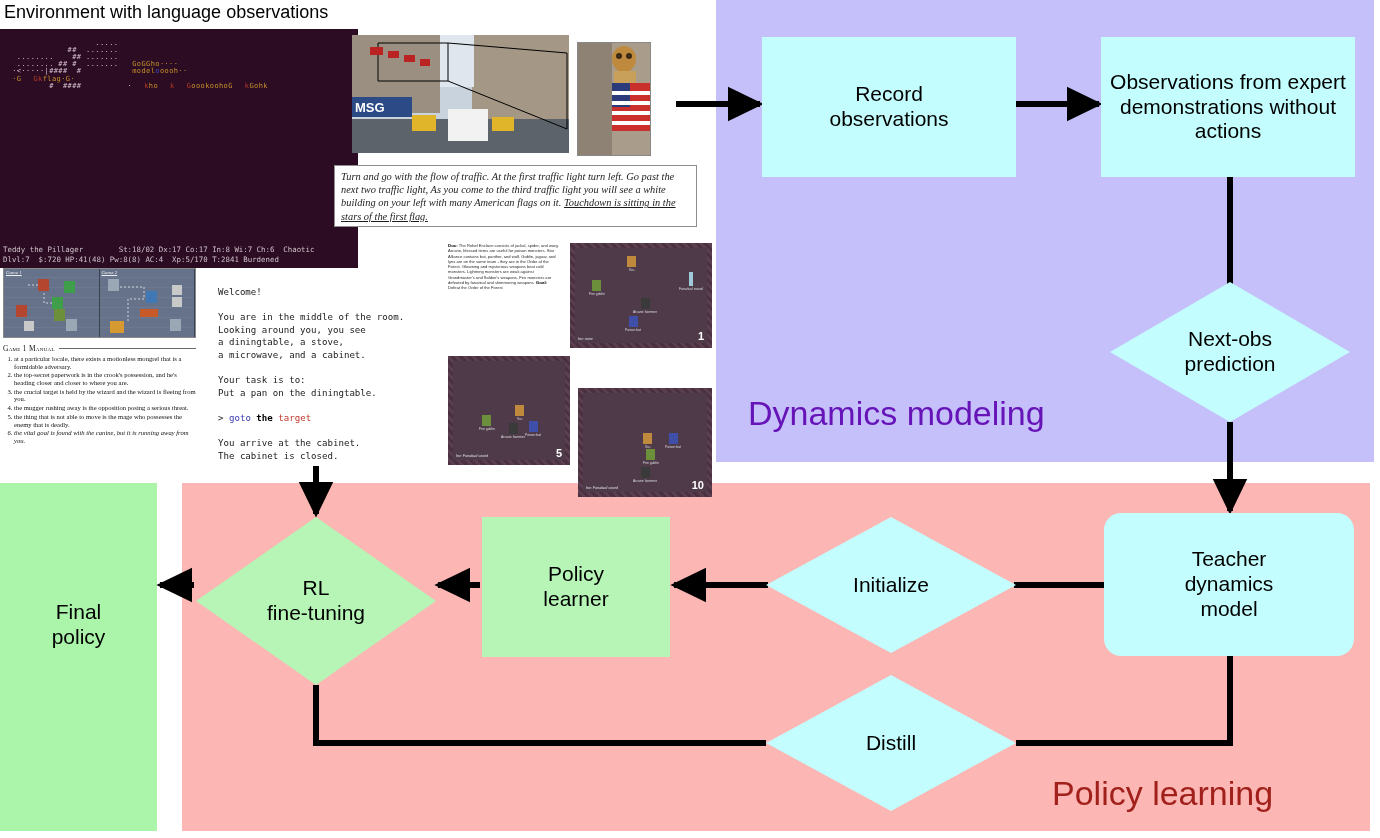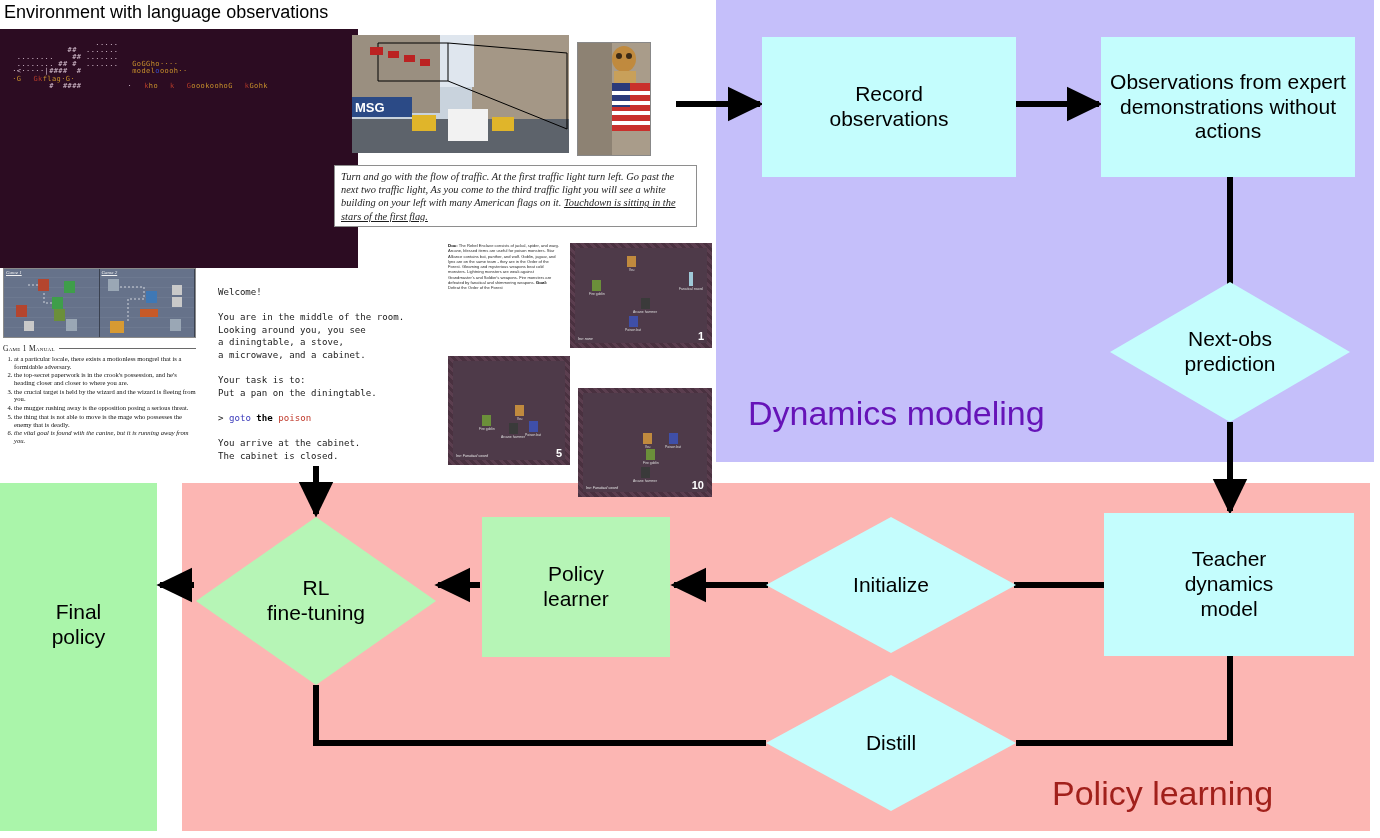--- a/index.html
+++ b/index.html
@@ -25,21 +25,21 @@
   .dmd .shape{position:absolute;left:0;top:0;width:100%;height:100%;
         background:#c4fdfd;clip-path:polygon(50% 0,100% 50%,50% 100%,0 50%);}
   .dmd.green .shape{background:#b6f5b6;}
   .dmd .lbl{position:absolute;left:0;top:0;width:100%;height:100%;
         display:flex;align-items:center;justify-content:center;text-align:center;
         font-size:21px;line-height:1.18;color:#000;}
 
   #n-record{left:762px;top:37px;width:254px;height:140px;}
   #n-obs-expert{left:1101px;top:37px;width:254px;height:140px;}
   #n-nextobs{left:1110px;top:282px;width:240px;height:140px;}
-  #n-teacher{left:1104px;top:513px;width:250px;height:143px;}
+  #n-teacher{left:1104px;top:513px;width:250px;height:143px;border-radius:17px;}
   #n-initialize{left:766px;top:517px;width:250px;height:136px;}
   #n-distill{left:766px;top:675px;width:250px;height:136px;}
   #n-policy-learner{left:482px;top:517px;width:188px;height:140px;}
   #n-rl{left:196px;top:517px;width:240px;height:168px;}
   #lbl-final-policy{left:0;top:600px;width:157px;text-align:center;font-size:21px;
         line-height:1.18;color:#000;}
   svg.arrows{position:absolute;left:0;top:0;width:1380px;height:838px;overflow:visible;}
 
   
   #env-title{left:4px;top:2px;font-size:18px;color:#000;}
@@ -130,20 +130,22 @@
 
 <div class="abs" id="nethack">
   <div class="map">                                                    
                     .....                           
               ##  .......                           
    ........    ## .......                           
    ........ ## #  .......   <span class="gold">GoGGho····        </span>
   ·&lt;·····|####  #           <span class="gold">model</span><span class="blue">o</span><span class="gold">oooh··   </span>
   <span class="gold">·G</span><span class="red">Gk</span><span class="gold">flag·G·     </span>
           #  ####          ·<span class="red">k</span><span class="gold">ho</span><span class="red">k</span><span class="gold"></span><span class="red">G</span><span class="gold">oookoohoG</span><span class="red">k</span><span class="gold">Gohk</span></div>
+  <div class="status"><span>Teddy the Pillager        St:18/02 Dx:17 Co:17 In:8 Wi:7 Ch:6  Chaotic</span>
+<span>Dlvl:7  $:720 HP:41(48) Pw:8(8) AC:4  Xp:5/170 T:2841 Burdened</span></div>
 </div>
 
 <div class="abs" id="sv-wrap">
   <div id="sv-img">
     <svg width="217" height="118">
       <rect x="0" y="0" width="217" height="118" fill="#c9d3dd"></rect>
       <rect x="0" y="0" width="88" height="78" fill="#8e8374"></rect>
       <rect x="0" y="0" width="88" height="78" fill="#9a8f80"></rect>
       <rect x="120" y="0" width="97" height="86" fill="#a49786"></rect>
       <rect x="88" y="0" width="34" height="52" fill="#dfe6ee"></rect>
@@ -243,21 +245,21 @@
 <div class="abs" id="textworld"><span>Welcome!</span>
 
 <span>You are in the middle of the room.</span>
 <span>Looking around you, you see</span>
 <span>a diningtable, a stove,</span>
 <span>a microwave, and a cabinet.</span>
 
 <span>Your task is to:</span>
 <span class="it">Put a pan on the diningtable.</span>
 
-<span>&gt;</span> <span class="cmd-b">goto</span> <span class="cmd-k">the</span> <span class="cmd-r">poison</span>
+<span>&gt;</span> <span class="cmd-b">goto</span> <span class="cmd-k">the</span> <span class="cmd-r">target</span>
 
 <span>You arrive at the cabinet.</span>
 <span>The cabinet is closed.</span></div>
 
 <div class="abs" id="rpg">
   <div class="doc">
     <b>Doc:</b>
     <span>The Rebel Enclave consists of jackal, spider, and warg. Arcane, blessed items are useful for poison monsters. Star Alliance contains bat, panther, and wolf. Goblin, jaguar, and lynx are on the same team - they are in the Order of the Forest. Gleaming and mysterious weapons beat cold monsters. Lightning monsters are weak against Grandmaster's and Soldier's weapons. Fire monsters are defeated by fanatical and shimmering weapons.</span>
     <b>Goal:</b>
     <span>Defeat the Order of the Forest</span>

